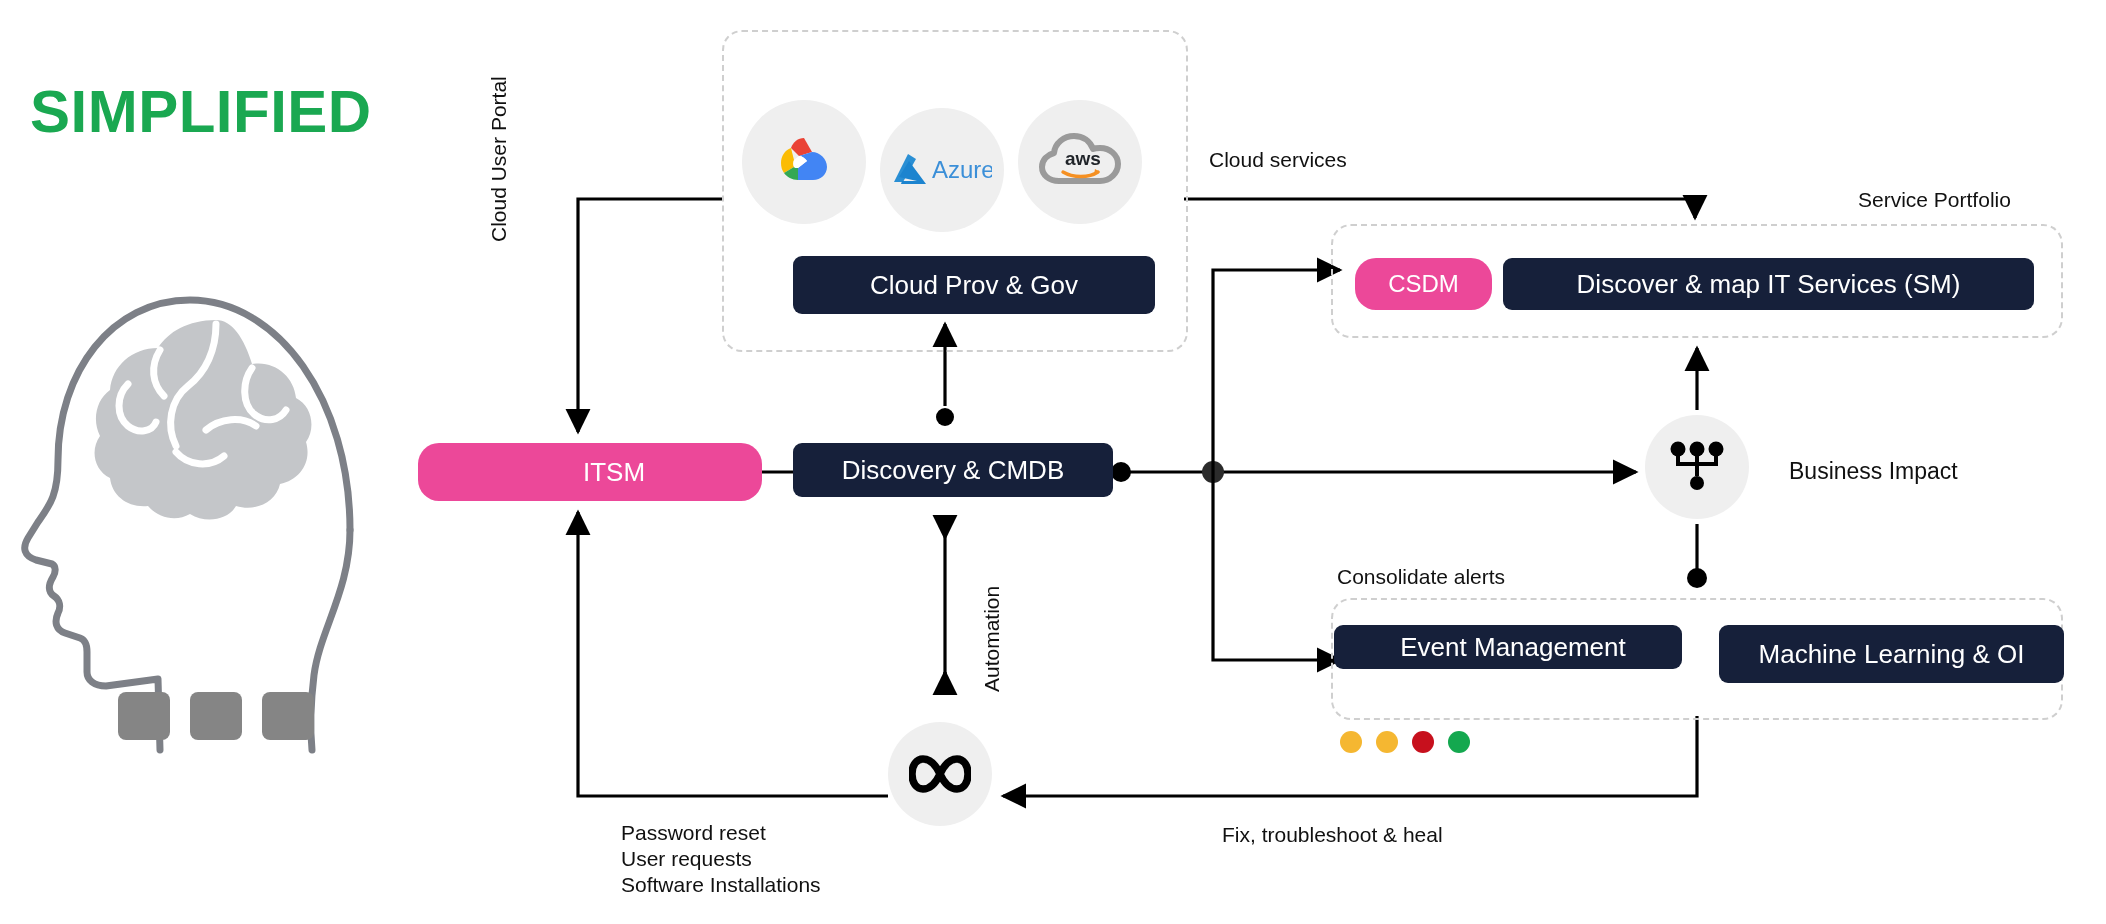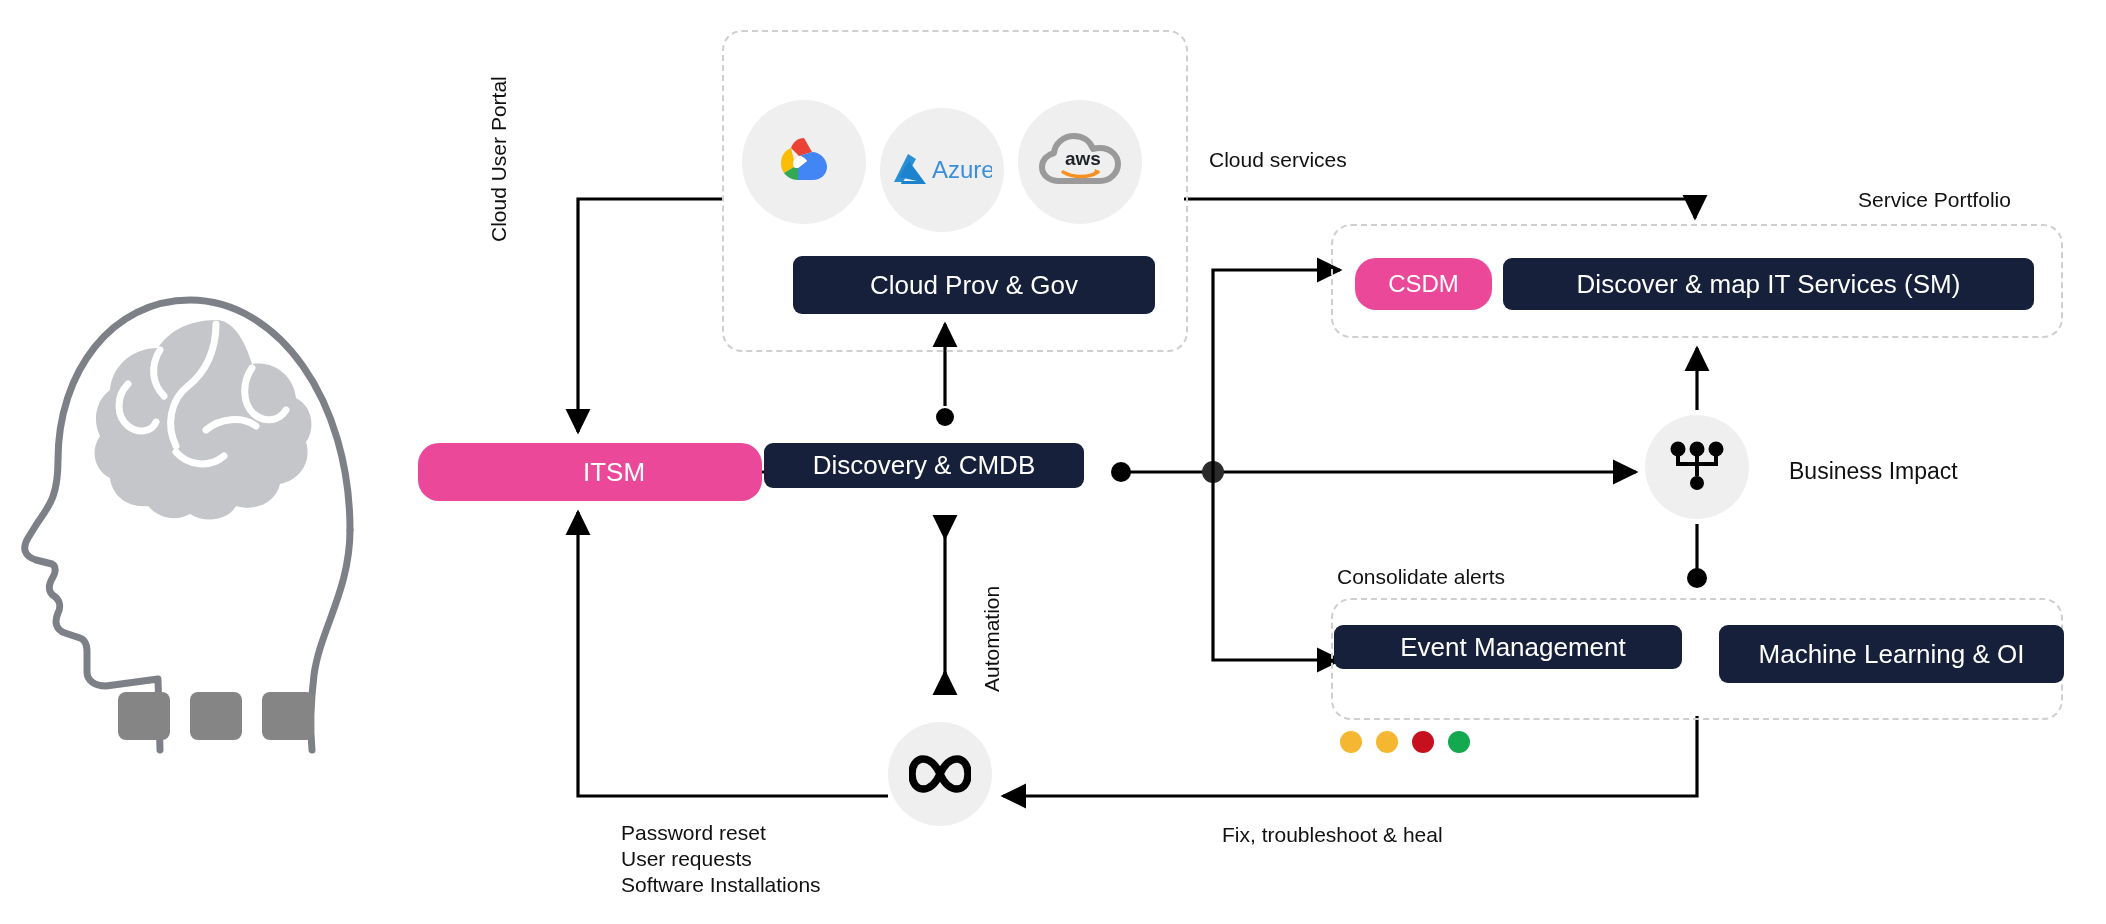--- a/index.html
+++ b/index.html
@@ -39,21 +39,21 @@
   .node{
     display:flex;align-items:center;justify-content:center;
     border-radius:9px;color:#ffffff;font-size:26px;
     text-align:center;box-sizing:border-box;
   }
   .node.navy{background:#16203a;}
   .node.gray{background:#ec4899;border-radius:21px;}
 
   #node-cloud-prov{left:793px;top:256px;width:362px;height:58px;}
   #node-itsm{left:418px;top:443px;width:344px;height:58px;padding-left:48px;}
-  #node-discovery{left:764px;top:443px;width:320px;height:45px;}
+  #node-discovery{left:793px;top:443px;width:320px;height:54px;}
   #node-csdm{left:1355px;top:258px;width:137px;height:52px;font-size:24px;}
   #node-discover-map{left:1503px;top:258px;width:531px;height:52px;}
   #node-event-mgmt{left:1334px;top:625px;width:348px;height:44px;padding-left:10px;}
   #node-ml-oi{left:1719px;top:625px;width:345px;height:58px;justify-content:center;}
 
   
   .circle-badge{
     border-radius:50%;background:#efefef;
     display:flex;align-items:center;justify-content:center;
   }
@@ -84,20 +84,21 @@
   #label-requests div{white-space:nowrap;}
 
   
   #status-dots{left:1340px;top:731px;display:flex;gap:14px;align-items:center;}
   #status-dots span{width:22px;height:22px;border-radius:50%;display:block;}
 </style>
 </head>
 <body>
 
 <div class="abs" id="title-block">
+  <div id="title-line2" style="color:#1aa851">SIMPLIFIED</div>
 </div>
 
 <div class="abs" id="head-graphic">
   <svg width="360" height="490" viewBox="0 0 360 490" aria-hidden="true">
 
     <path d="M 330 250
              C 330 120 258 20 170 20
              C 92 20 38 92 38 180
              C 38 215 30 225 18 242
              L 8 258 C 2 268 4 276 16 280 L 32 284

